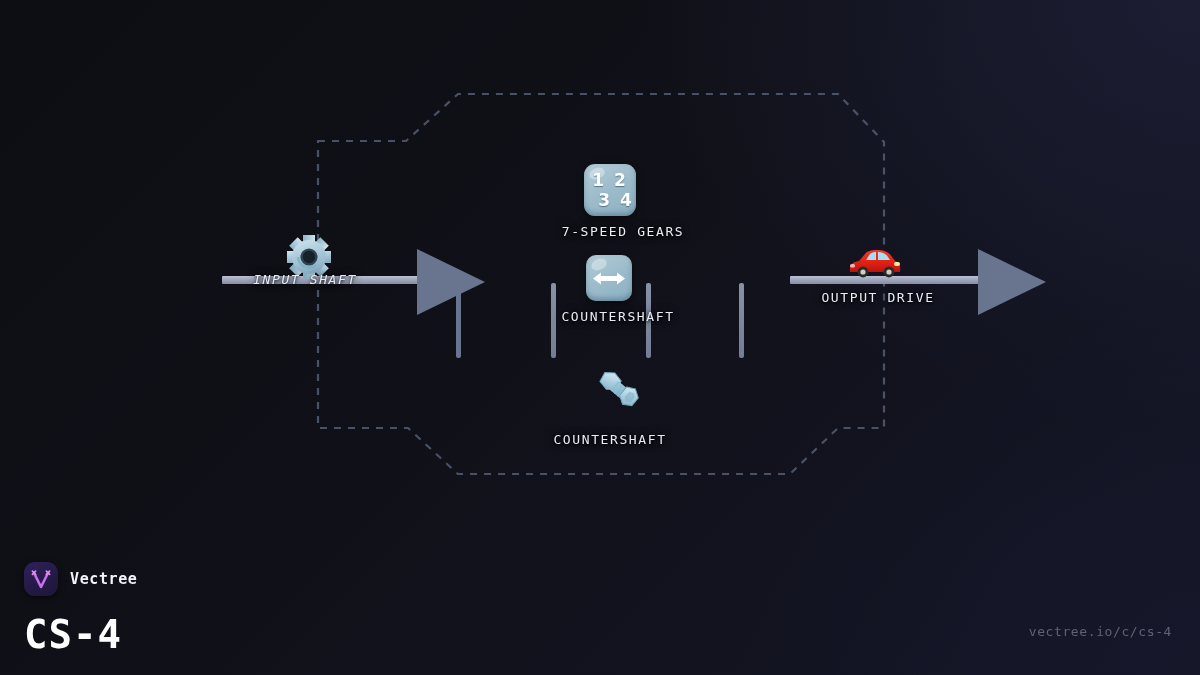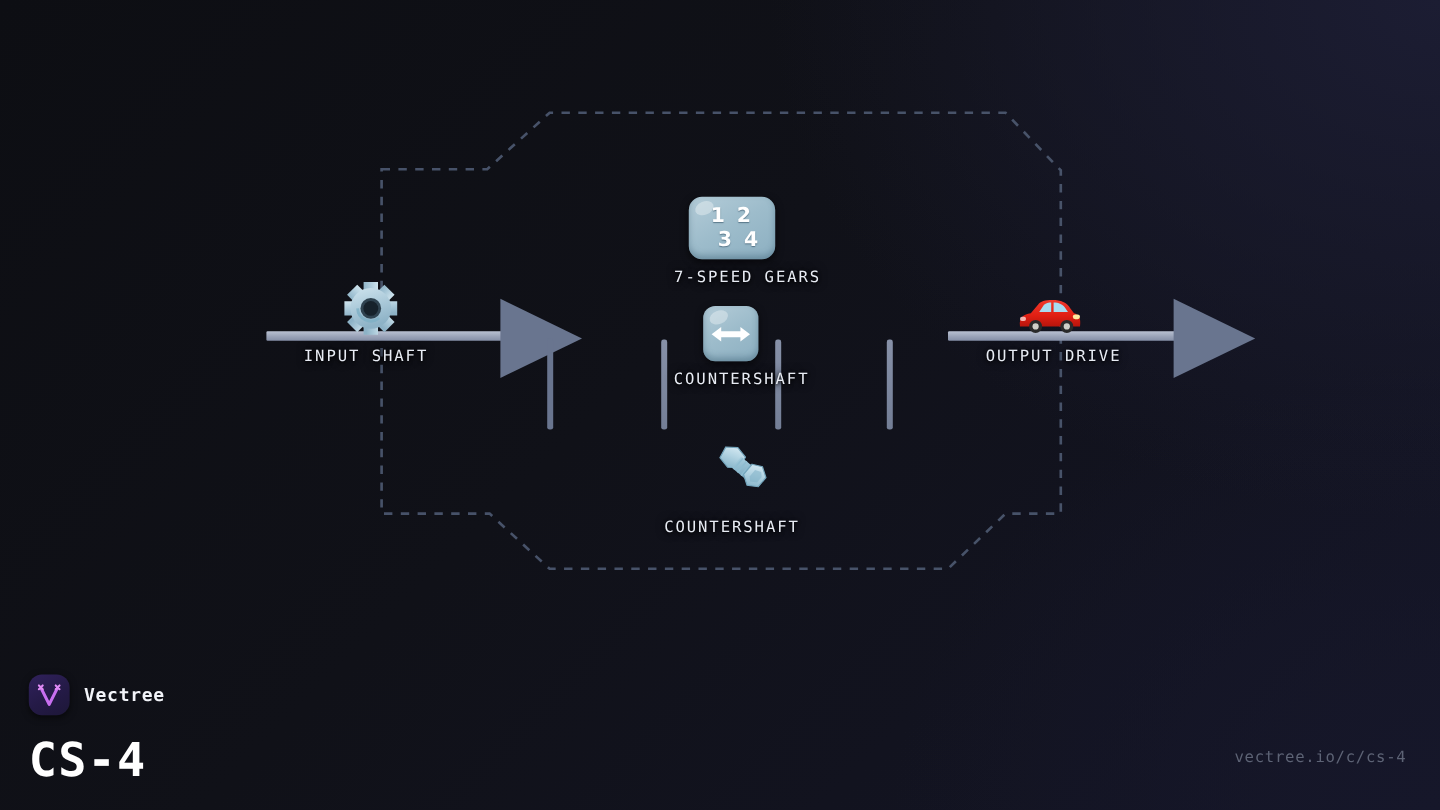--- a/index.html
+++ b/index.html
@@ -61,21 +61,21 @@
     line-height:1;
     user-select:none;
   }
 
   
   .cog{ position:absolute; transform:translate(-50%,-50%); }
 
   
   .tile{
     position:absolute; transform:translateX(-50%);
-    width:72px; height:52px; border-radius:11px;
+    width:52px; height:52px; border-radius:11px;
     background:linear-gradient(150deg,#b4ccd8 0%,#9dbccb 48%,#8cafc1 100%);
     box-shadow:inset 0 -3px 5px rgba(60,95,115,.45), 0 2px 6px rgba(0,0,0,.55);
     display:flex; align-items:center; justify-content:center;
     overflow:hidden;
   }
   .tile::before{
     content:""; position:absolute; left:5px; top:4px;
     width:16px; height:11px; border-radius:50%;
     background:rgba(255,255,255,.34);
     transform:rotate(-22deg);
@@ -140,21 +140,21 @@
         <path d="M-22,-6 L22,-6 L22,6 L-22,6 Z" transform="rotate(90)"></path>
         <path d="M-22,-6 L22,-6 L22,6 L-22,6 Z" transform="rotate(135)"></path>
       </g>
       <circle r="17" fill="url(#cogg)"></circle>
       <circle r="8.6" fill="#2f4350"></circle>
       <circle r="6.2" fill="#16222b"></circle>
       <path d="M-11,0 A11,11 0 0 0 7,8" fill="none" stroke="#7fb0c6" stroke-width="2.4" opacity=".85"></path>
     </g>
   </svg>
 
-  <div class="lbl c" style="left:305px; top:290px;">INPUT SHAFT</div>
+  <div class="lbl c" style="left:305px; top:272px;font-style:italic;">INPUT SHAFT</div>
 
   <div class="arrow-tri" style="left:417px; top:249px;"></div>
   <div class="stem" style="left:456px; top:282px; height:76px;"></div>
 
   <div class="vbar" style="left:551px; top:283px; height:75px;"></div>
   <div class="vbar" style="left:646px; top:283px; height:75px;"></div>
   <div class="vbar" style="left:739px; top:283px; height:75px;"></div>
 
   <div class="tile" style="left:610px; top:164px;">
     <div class="nums">

